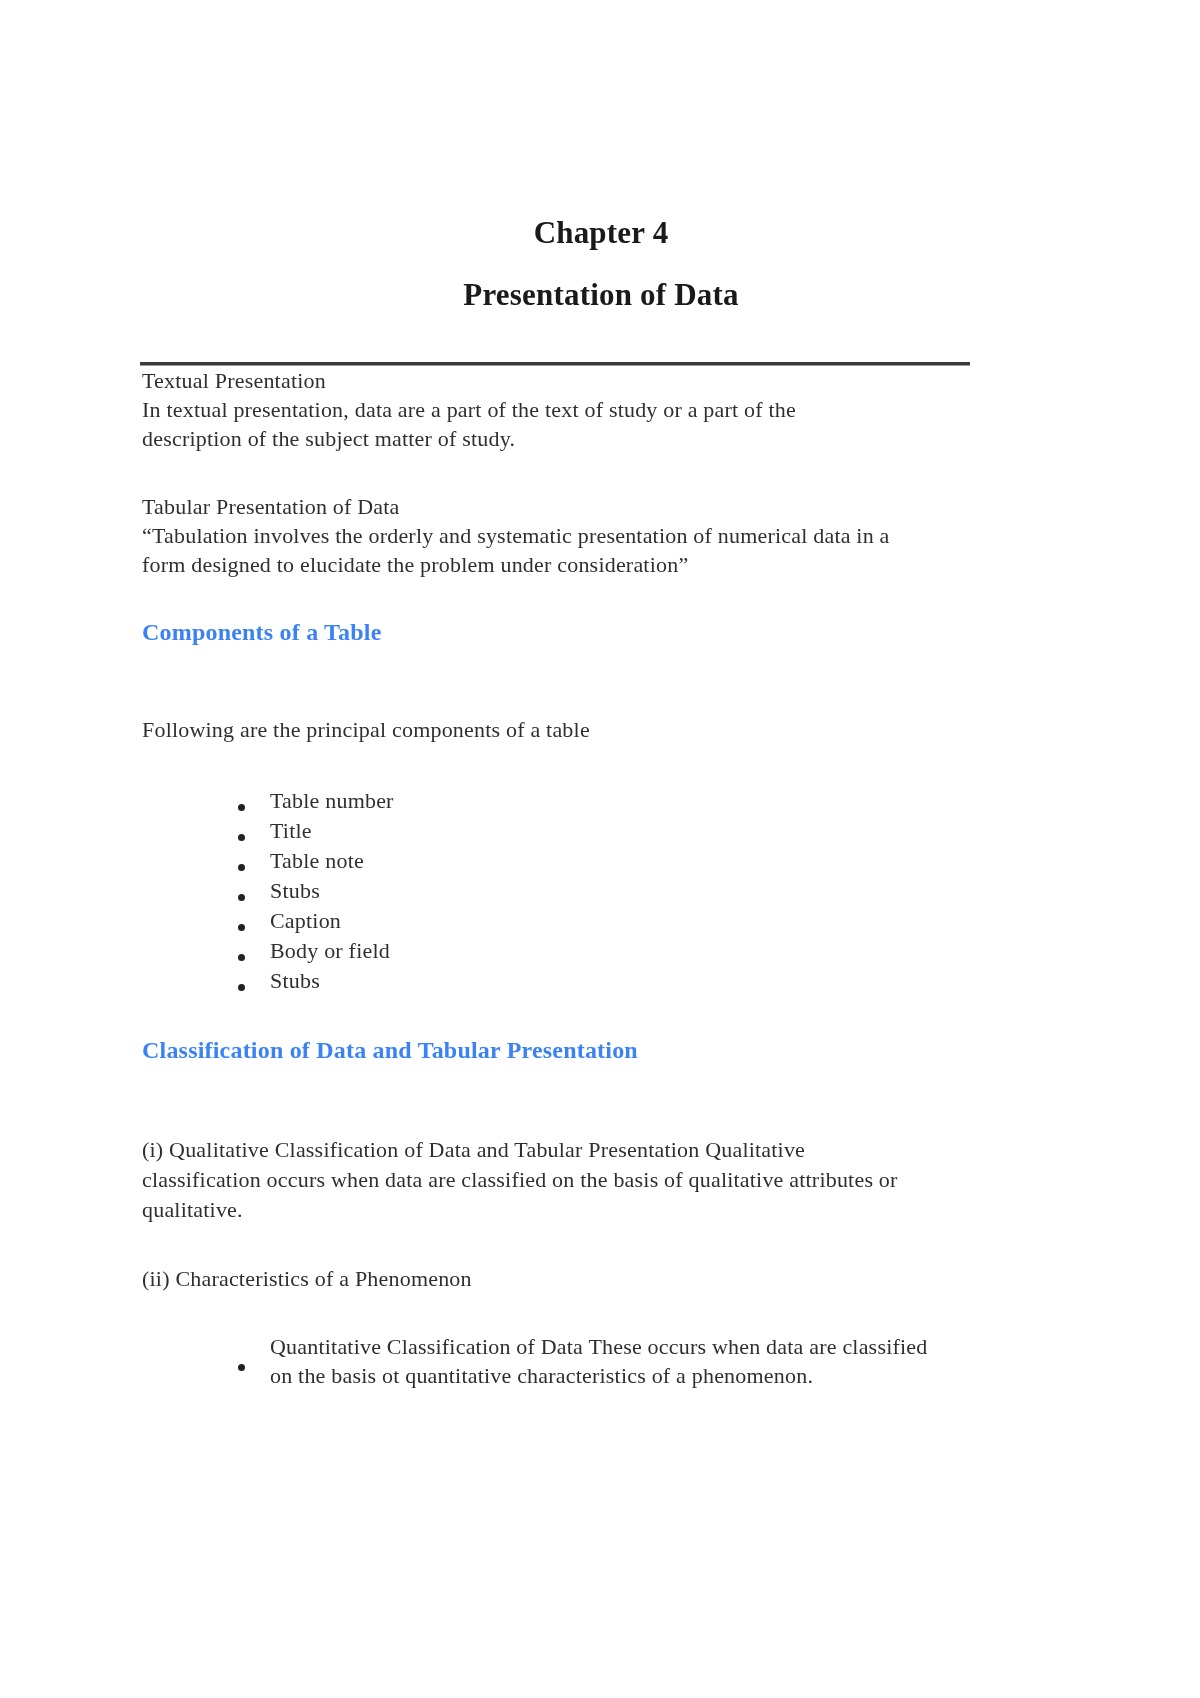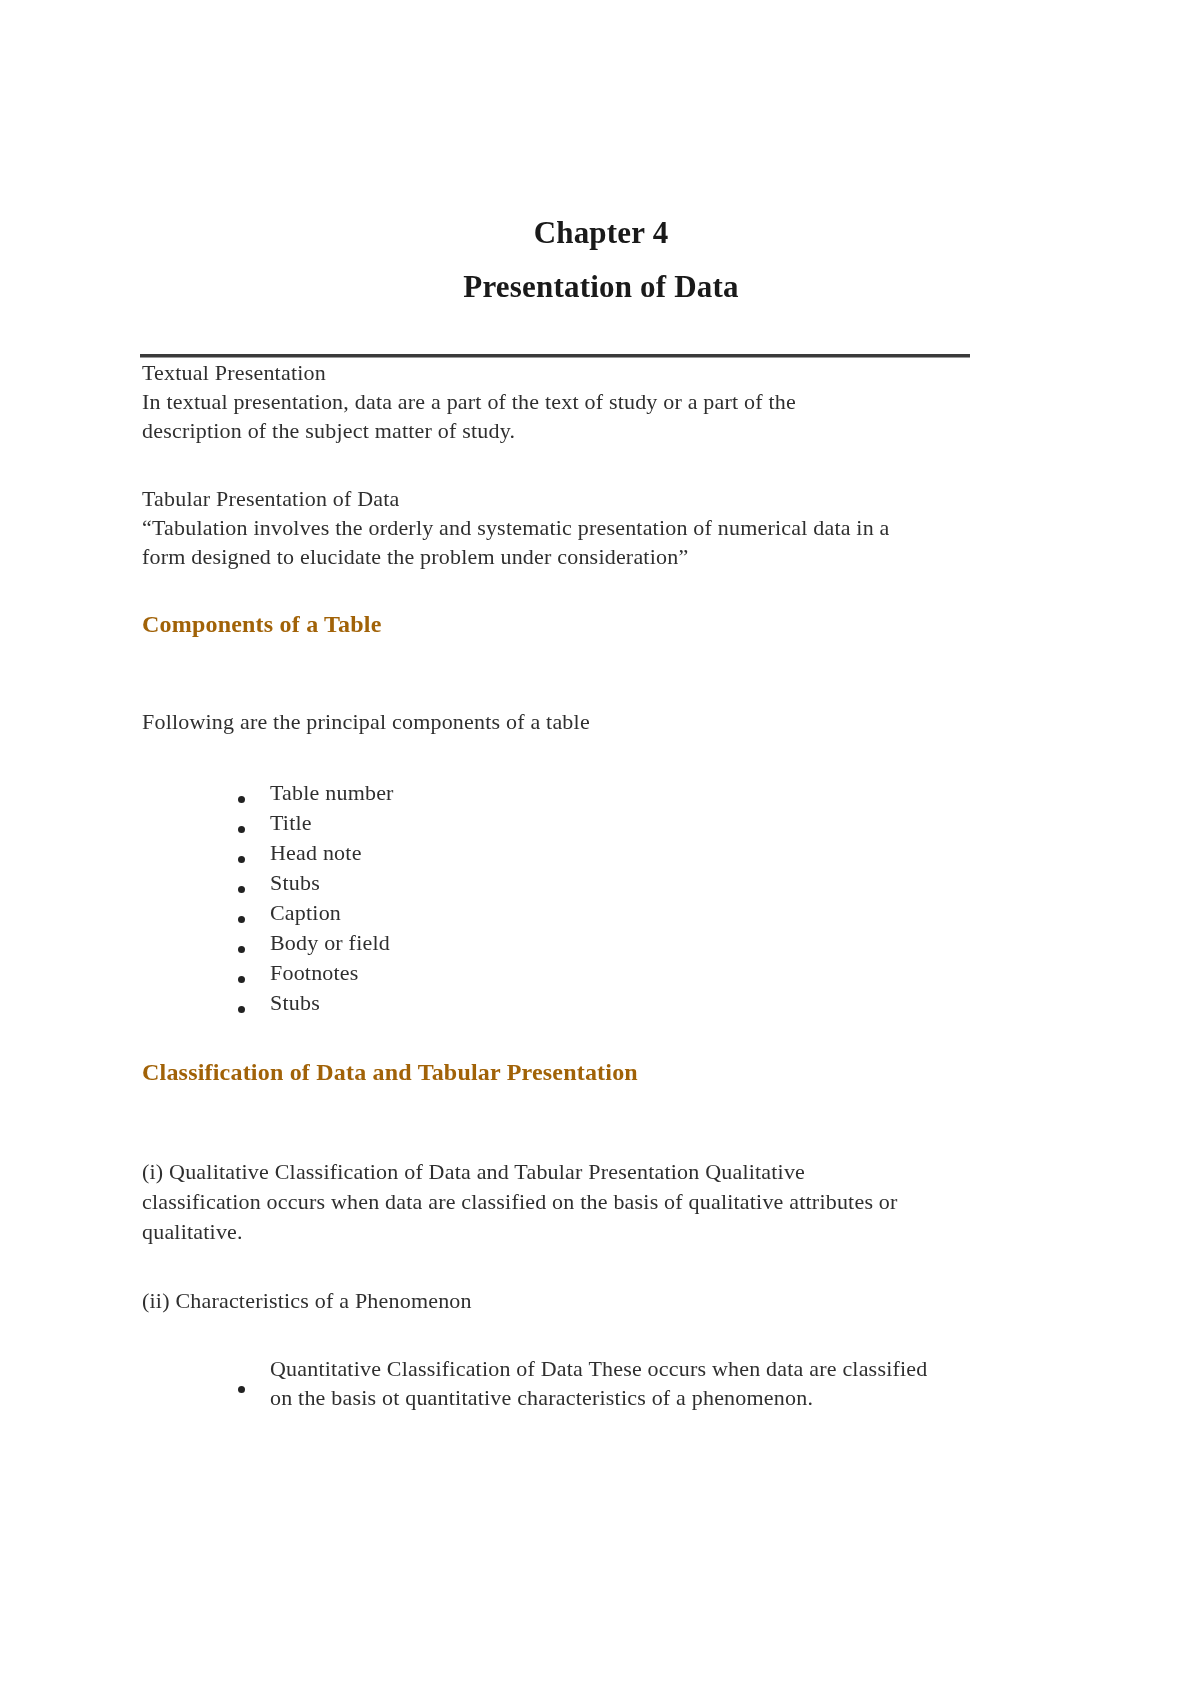--- a/index.html
+++ b/index.html
@@ -20,21 +20,21 @@
     text-align: center;
   }
   .chapter-title,
   .doc-title {
     font-size: 31px;
     line-height: 38px;
     font-weight: bold;
     color: #1a1a1a;
     letter-spacing: 0.2px;
   }
-  .doc-title { margin-top: 16px; }
+  .doc-title { margin-top: 24px; }
   .divider {
     margin: 48px 0 0 140px;
     width: 922px;
     height: 4px;
     background: #3a3a3a;
     border-bottom: 1px solid #9a9a9a;
   }
   .content {
     margin-left: 142px;
     width: 940px;
@@ -45,21 +45,21 @@
     line-height: 29px;
     letter-spacing: 0.2px;
   }
   .loose .line { line-height: 30px; font-family: Liberation Serif, serif; }
   .p-textual { }
   .p-tabular { margin-top: 39px; }
   .section-heading {
     font-size: 24px;
     line-height: 30px;
     font-weight: bold;
-    color: #a16207;
+    color: #3b82f6;
     letter-spacing: 0.2px;
     white-space: nowrap;
   }
   .h-components { margin-top: 38px; }
   .p-following { margin-top: 68px; }
   .bullet-list {
     margin-top: 42px;
     list-style: none;
   }
   .bullet-list li {
@@ -118,37 +118,33 @@
       <li>
         <span class="dot"></span>
         <span>Table number</span>
       </li>
       <li>
         <span class="dot"></span>
         <span>Title</span>
       </li>
       <li>
         <span class="dot"></span>
-        <span>Head note</span>
+        <span>Table note</span>
       </li>
       <li>
         <span class="dot"></span>
         <span>Stubs</span>
       </li>
       <li>
         <span class="dot"></span>
         <span>Caption</span>
       </li>
       <li>
         <span class="dot"></span>
         <span>Body or field</span>
-      </li>
-      <li>
-        <span class="dot"></span>
-        <span>Footnotes</span>
       </li>
       <li>
         <span class="dot"></span>
         <span>Stubs</span>
       </li>
     </ul>
 
     <div class="section-heading h-classification">Classification of Data and Tabular Presentation</div>
 
     <div class="para loose p-qualitative">

